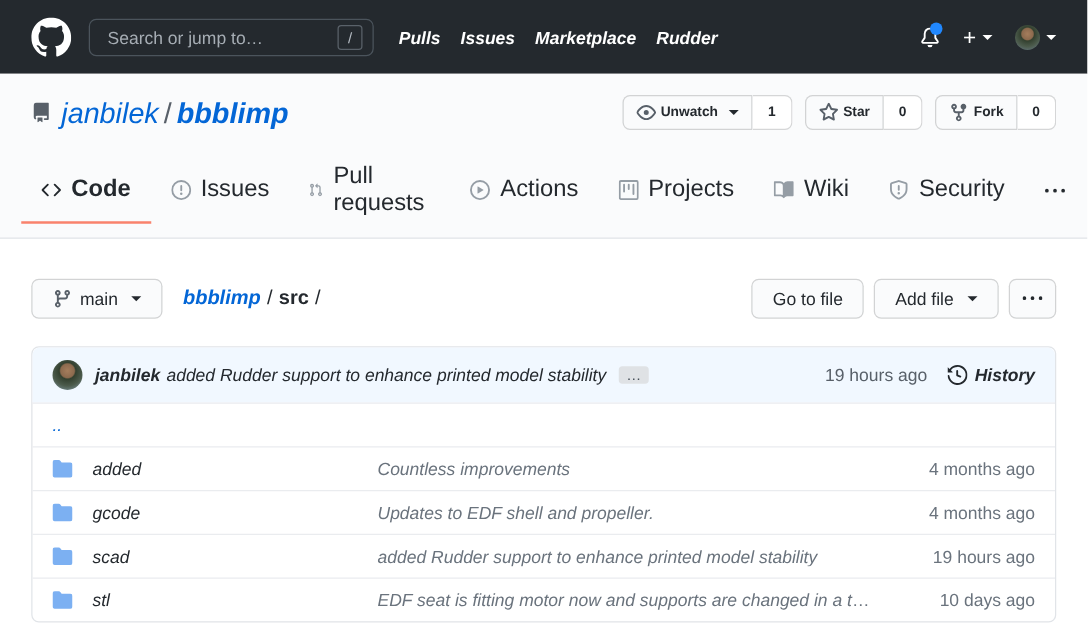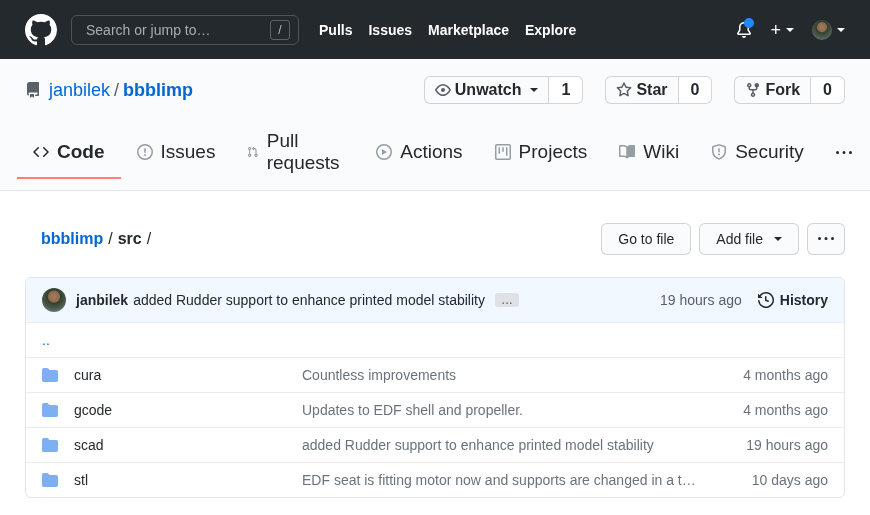--- a/index.html
+++ b/index.html
@@ -15,21 +15,21 @@
     --fg:#24292e;
   }
   *{box-sizing:border-box;}
   html,body{margin:0;padding:0;}
   body{
     width:870px;height:515px;overflow:hidden;
     font-family:"Liberation Sans","DejaVu Sans",sans-serif;
     font-size:14px;color:var(--fg);background:#fff;
   }
   svg{display:block;}
-  a{text-decoration:none;color:inherit;cursor:pointer;}
+  a{text-decoration:none;color:inherit;cursor:pointer;font-style:italic;}
 
   
   .topbar{
     height:59px;background:var(--header-bg);
     display:flex;align-items:center;gap:14px;padding:0 25px;
   }
   .gh-logo{color:#fff;flex:none;cursor:pointer;}
   .searchbox{
     width:228px;height:30px;border:1px solid #4b545c;border-radius:6px;
     display:flex;align-items:center;padding:0 8px 0 12px;background:transparent;
@@ -65,21 +65,21 @@
   
   .repo-header{background:#fafbfc;border-bottom:1px solid var(--border);padding-top:17px;}
   .repo-title-row{display:flex;align-items:center;padding:0 25px;}
   .repo-icon{color:var(--muted);margin-right:8px;}
   .repo-title{font-size:18px;}
   .repo-title a{color:var(--link);}
   .repo-title .owner{font-weight:400;}
   .repo-title .sep{color:var(--muted);padding:0 4px;}
   .repo-title .name{font-weight:700;}
   .repo-actions{margin-left:auto;display:flex;gap:10px;}
-  .social-btn{display:flex;font-size:16px;font-weight:700;line-height:20px;margin-left:12px;}
+  .social-btn{display:flex;font-size:11px;font-weight:700;line-height:20px;}
   .social-btn .part{
     border:1px solid rgba(27,31,35,.18);background:#fafbfc;
     padding:3px 10px;display:flex;align-items:center;gap:4px;cursor:pointer;
   }
   .social-btn .part:first-child{border-radius:6px 0 0 6px;}
   .social-btn .count{border-left:none;background:#fff;border-radius:0 6px 6px 0;padding:3px 12px;}
   .social-btn svg{color:var(--muted);}
 
   .tabs{display:flex;align-items:center;padding:0 17px;margin-top:14px;}
   .tab{
@@ -152,21 +152,21 @@
 
   <div class="searchbox">
     <input type="text" placeholder="Search or jump to…" style="">
     <span class="key-hint">/</span>
   </div>
 
   <nav class="top-nav">
     <a>Pulls</a>
     <a>Issues</a>
     <a>Marketplace</a>
-    <a>Explore</a>
+    <a>Rudder</a>
   </nav>
 
   <div class="topbar-right">
     <span class="bell-wrap">
       <svg width="16" height="16" viewBox="0 0 16 16" fill="currentColor">
           <path d="M8 16a2 2 0 0 0 1.985-1.75c.017-.137-.097-.25-.235-.25h-3.5c-.138 0-.252.113-.235.25A2 2 0 0 0 8 16zM3 5a5 5 0 0 1 10 0v2.947c0 .05.015.098.042.139l1.703 2.555A1.519 1.519 0 0 1 13.482 13H2.518a1.516 1.516 0 0 1-1.263-2.36l1.703-2.554A.255.255 0 0 0 3 7.947V5zm5-3.5A3.5 3.5 0 0 0 4.5 5v2.947c0 .346-.102.683-.294.97l-1.703 2.556a.017.017 0 0 0-.003.01l.001.006.004.006.006.004.007.001h10.964l.007-.001.006-.004.004-.006.001-.007a.017.017 0 0 0-.003-.01l-1.703-2.554a1.745 1.745 0 0 1-.294-.97V5A3.5 3.5 0 0 0 8 1.5z"></path>
         </svg>
       <span class="bell-dot"></span>
     </span>
     <span class="plus-wrap">+<span class="caret"></span></span>
@@ -177,21 +177,21 @@
   </div>
 </header>
 
 <section class="repo-header">
   <div class="repo-title-row">
     <span class="repo-icon">
       <svg width="16" height="16" viewBox="0 0 16 16" fill="currentColor">
           <path d="M2 2.5A2.5 2.5 0 0 1 4.5 0h8.75a.75.75 0 0 1 .75.75v12.5a.75.75 0 0 1-.75.75h-2.5a.75.75 0 1 1 0-1.5h1.75v-2h-8a1 1 0 0 0-.714 1.7.75.75 0 0 1-1.072 1.05A2.495 2.495 0 0 1 2 11.5v-9zm10.5-1V9h-8c-.356 0-.694.074-1 .208V2.5a1 1 0 0 1 1-1h8zM5 12.25v3.25a.25.25 0 0 0 .4.2l1.45-1.087a.25.25 0 0 1 .3 0L8.6 15.7a.25.25 0 0 0 .4-.2v-3.25a.25.25 0 0 0-.25-.25h-3.5a.25.25 0 0 0-.25.25z"></path>
         </svg>
     </span>
-    <h1 class="repo-title" style="margin:0;font-size:18px;font-weight:400;">
+    <h1 class="repo-title" style="margin:0;font-size:23px;font-weight:400;">
       <a class="owner">janbilek</a><span class="sep">/</span><a class="name">bbblimp</a>
     </h1>
 
     <div class="repo-actions">
       <div class="social-btn">
         <span class="part">
           <svg width="16" height="16" viewBox="0 0 16 16" fill="currentColor">
               <path d="M1.679 7.932c.412-.621 1.242-1.75 2.366-2.717C5.175 4.242 6.527 3.5 8 3.5c1.473 0 2.824.742 3.955 1.715 1.124.967 1.954 2.096 2.366 2.717a.119.119 0 0 1 0 .136c-.412.621-1.242 1.75-2.366 2.717C10.825 11.758 9.473 12.5 8 12.5c-1.473 0-2.824-.742-3.955-1.715C2.92 9.818 2.09 8.69 1.679 8.068a.119.119 0 0 1 0-.136zM8 2c-1.981 0-3.67.992-4.933 2.078C1.797 5.169.88 6.423.43 7.1a1.619 1.619 0 0 0 0 1.798c.45.678 1.367 1.932 2.637 3.024C4.329 13.008 6.019 14 8 14c1.981 0 3.67-.992 4.933-2.078 1.27-1.091 2.187-2.345 2.637-3.023a1.619 1.619 0 0 0 0-1.798c-.45-.678-1.367-1.932-2.637-3.023C11.671 2.992 9.981 2 8 2zm0 8a2 2 0 1 0 0-4 2 2 0 0 0 0 4z"></path>
             </svg>
           <span>Unwatch</span>
@@ -266,20 +266,27 @@
     <span class="tab-kebab">
       <svg width="16" height="16" viewBox="0 0 16 16" fill="currentColor">
           <path d="M8 9a1.5 1.5 0 1 0 0-3 1.5 1.5 0 0 0 0 3zM1.5 9a1.5 1.5 0 1 0 0-3 1.5 1.5 0 0 0 0 3zm13 0a1.5 1.5 0 1 0 0-3 1.5 1.5 0 0 0 0 3z"></path>
         </svg>
     </span>
   </nav>
 </section>
 
 <main class="main">
   <div class="toolbar">
+    <button class="btn branch-btn">
+      <svg width="16" height="16" viewBox="0 0 16 16" fill="currentColor">
+          <path d="M9.5 3.25a2.25 2.25 0 1 1 3 2.122V6A2.5 2.5 0 0 1 10 8.5H6a1 1 0 0 0-1 1v1.128a2.251 2.251 0 1 1-1.5 0V5.372a2.25 2.25 0 1 1 1.5 0v1.836A2.492 2.492 0 0 1 6 7h4a1 1 0 0 0 1-1v-.628A2.25 2.25 0 0 1 9.5 3.25zm-6 0a.75.75 0 1 0 1.5 0 .75.75 0 0 0-1.5 0zm8.25-.75a.75.75 0 1 0 0 1.5.75.75 0 0 0 0-1.5zM4.25 12a.75.75 0 1 0 0 1.5.75.75 0 0 0 0-1.5z"></path>
+        </svg>
+      <span>main</span>
+      <span class="caret"></span>
+    </button>
     <div class="breadcrumb">
       <a class="repo-link">bbblimp</a><span class="bc-sep">/</span><span class="path">src</span><span class="bc-sep">/</span>
     </div>
     <div class="toolbar-right">
       <button class="btn">Go to file</button>
       <button class="btn">
         <span>Add file</span>
         <span class="caret"></span>
       </button>
       <button class="btn kebab-btn">
@@ -310,21 +317,21 @@
     <div class="parent-row">
       <a>..</a>
     </div>
 
       <div class="file-row">
         <span class="icon-cell">
           <svg width="16" height="16" viewBox="0 0 16 16" fill="currentColor">
             <path d="M1.75 1A1.75 1.75 0 0 0 0 2.75v10.5C0 14.216.784 15 1.75 15h12.5A1.75 1.75 0 0 0 16 13.25v-8.5A1.75 1.75 0 0 0 14.25 3H7.5a.25.25 0 0 1-.2-.1l-.9-1.2C6.07 1.26 5.55 1 5 1H1.75z"></path>
           </svg>
         </span>
-        <span class="name"><a>cura</a></span>
+        <span class="name"><a>added</a></span>
         <span class="msg"><a>Countless improvements</a></span>
         <span class="age">4 months ago</span>
       </div>
 
       <div class="file-row">
         <span class="icon-cell">
           <svg width="16" height="16" viewBox="0 0 16 16" fill="currentColor">
             <path d="M1.75 1A1.75 1.75 0 0 0 0 2.75v10.5C0 14.216.784 15 1.75 15h12.5A1.75 1.75 0 0 0 16 13.25v-8.5A1.75 1.75 0 0 0 14.25 3H7.5a.25.25 0 0 1-.2-.1l-.9-1.2C6.07 1.26 5.55 1 5 1H1.75z"></path>
           </svg>
         </span>

